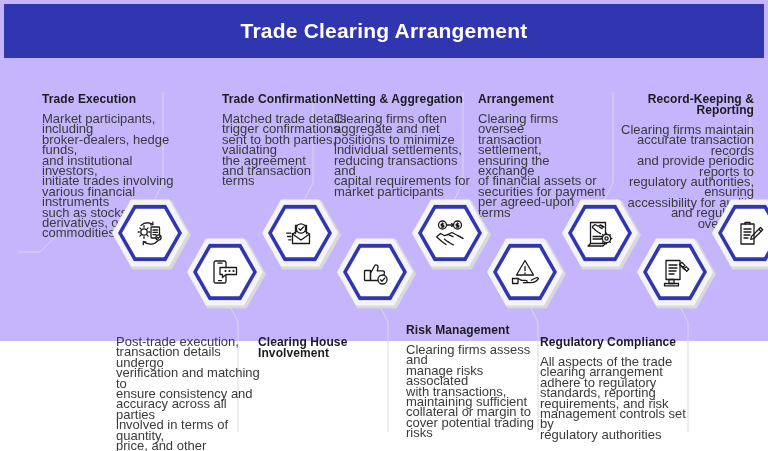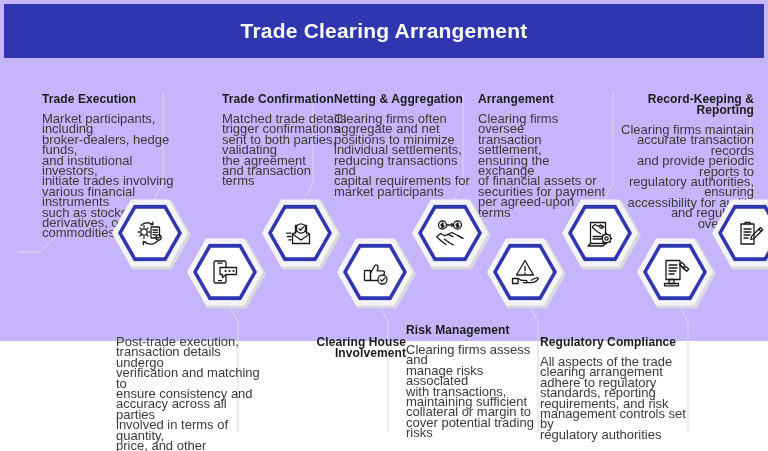--- a/index.html
+++ b/index.html
@@ -212,21 +212,21 @@
     <div class="p">Post-trade execution,
 transaction details undergo
 verification and matching to
 ensure consistency and
 accuracy across all parties
 involved in terms of quantity,
 price, and other parameters</div>
   </div>
 
   <div class="blk" style="left:258px; top:337px; width:148px;">
-    <div class="h" style="white-space:pre-line;text-align:right;">Clearing House
+    <div class="h" style="white-space:pre-line;">Clearing House
 Involvement</div>
   </div>
 
   <div class="blk" style="left:406px; top:325px; width:136px;">
     <div class="h">Risk Management</div>
     <div class="p">Clearing firms assess and
 manage risks associated
 with transactions,
 maintaining sufficient
 collateral or margin to

